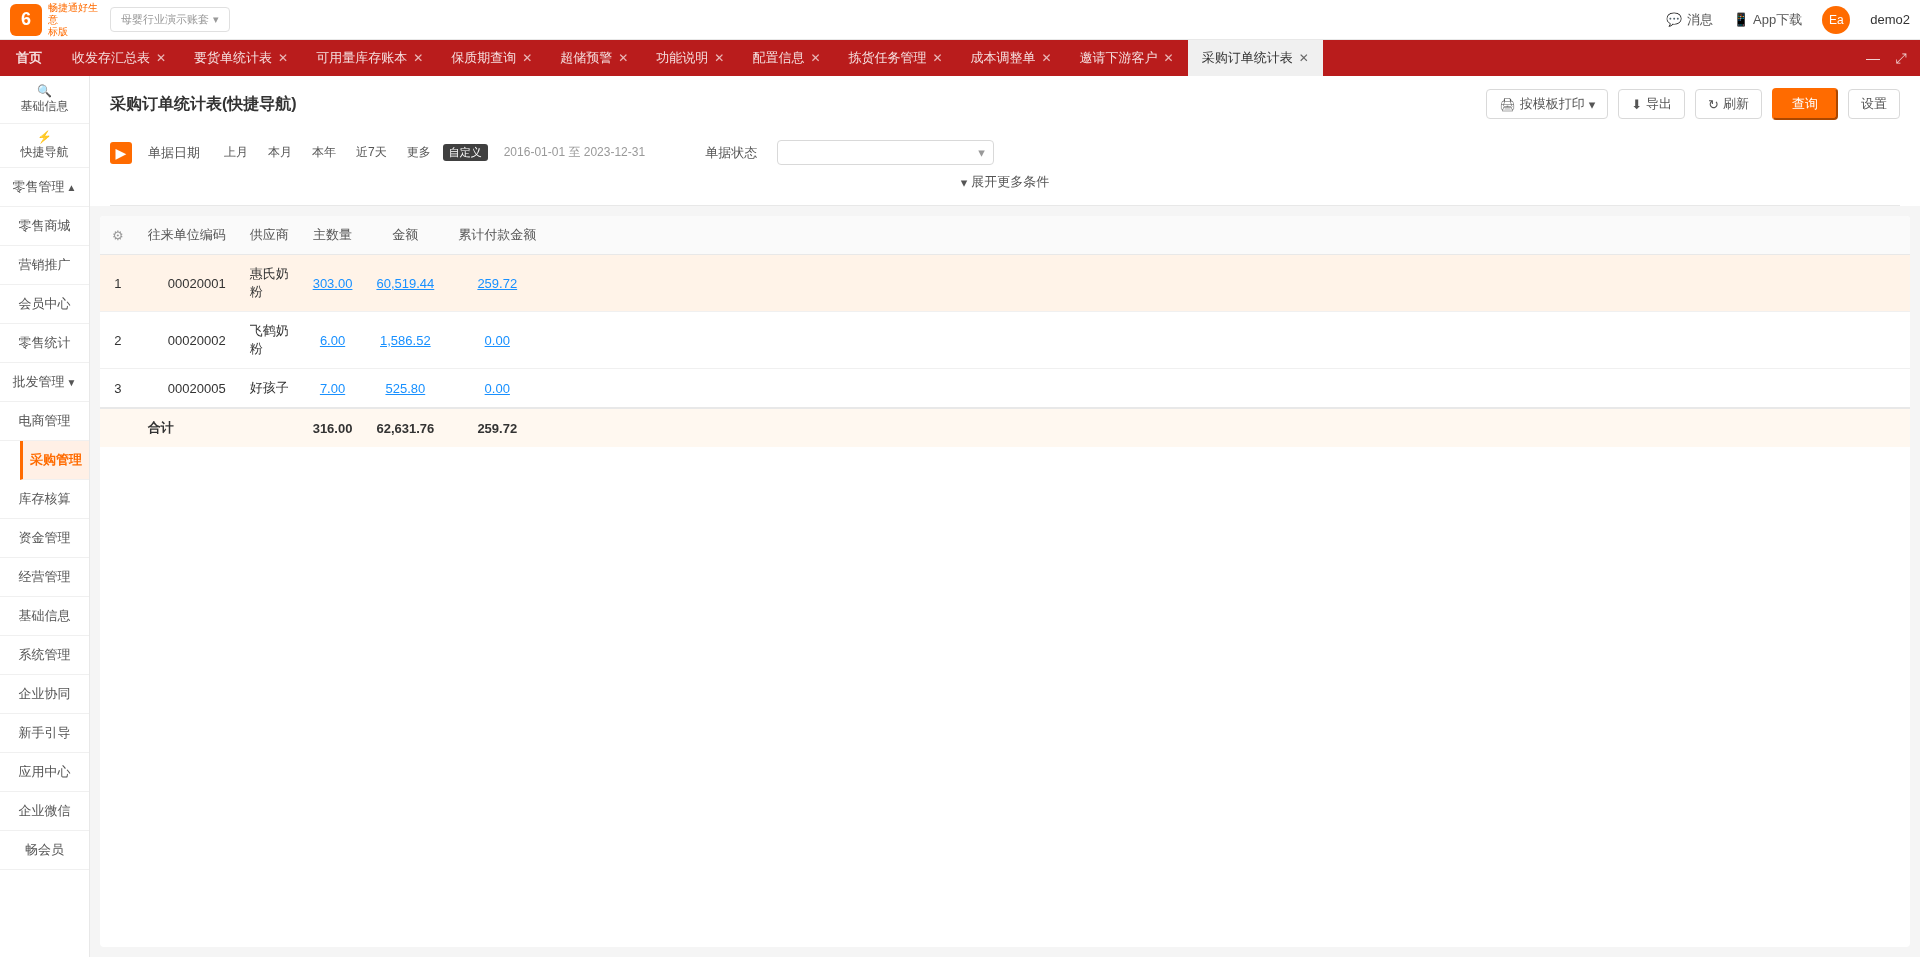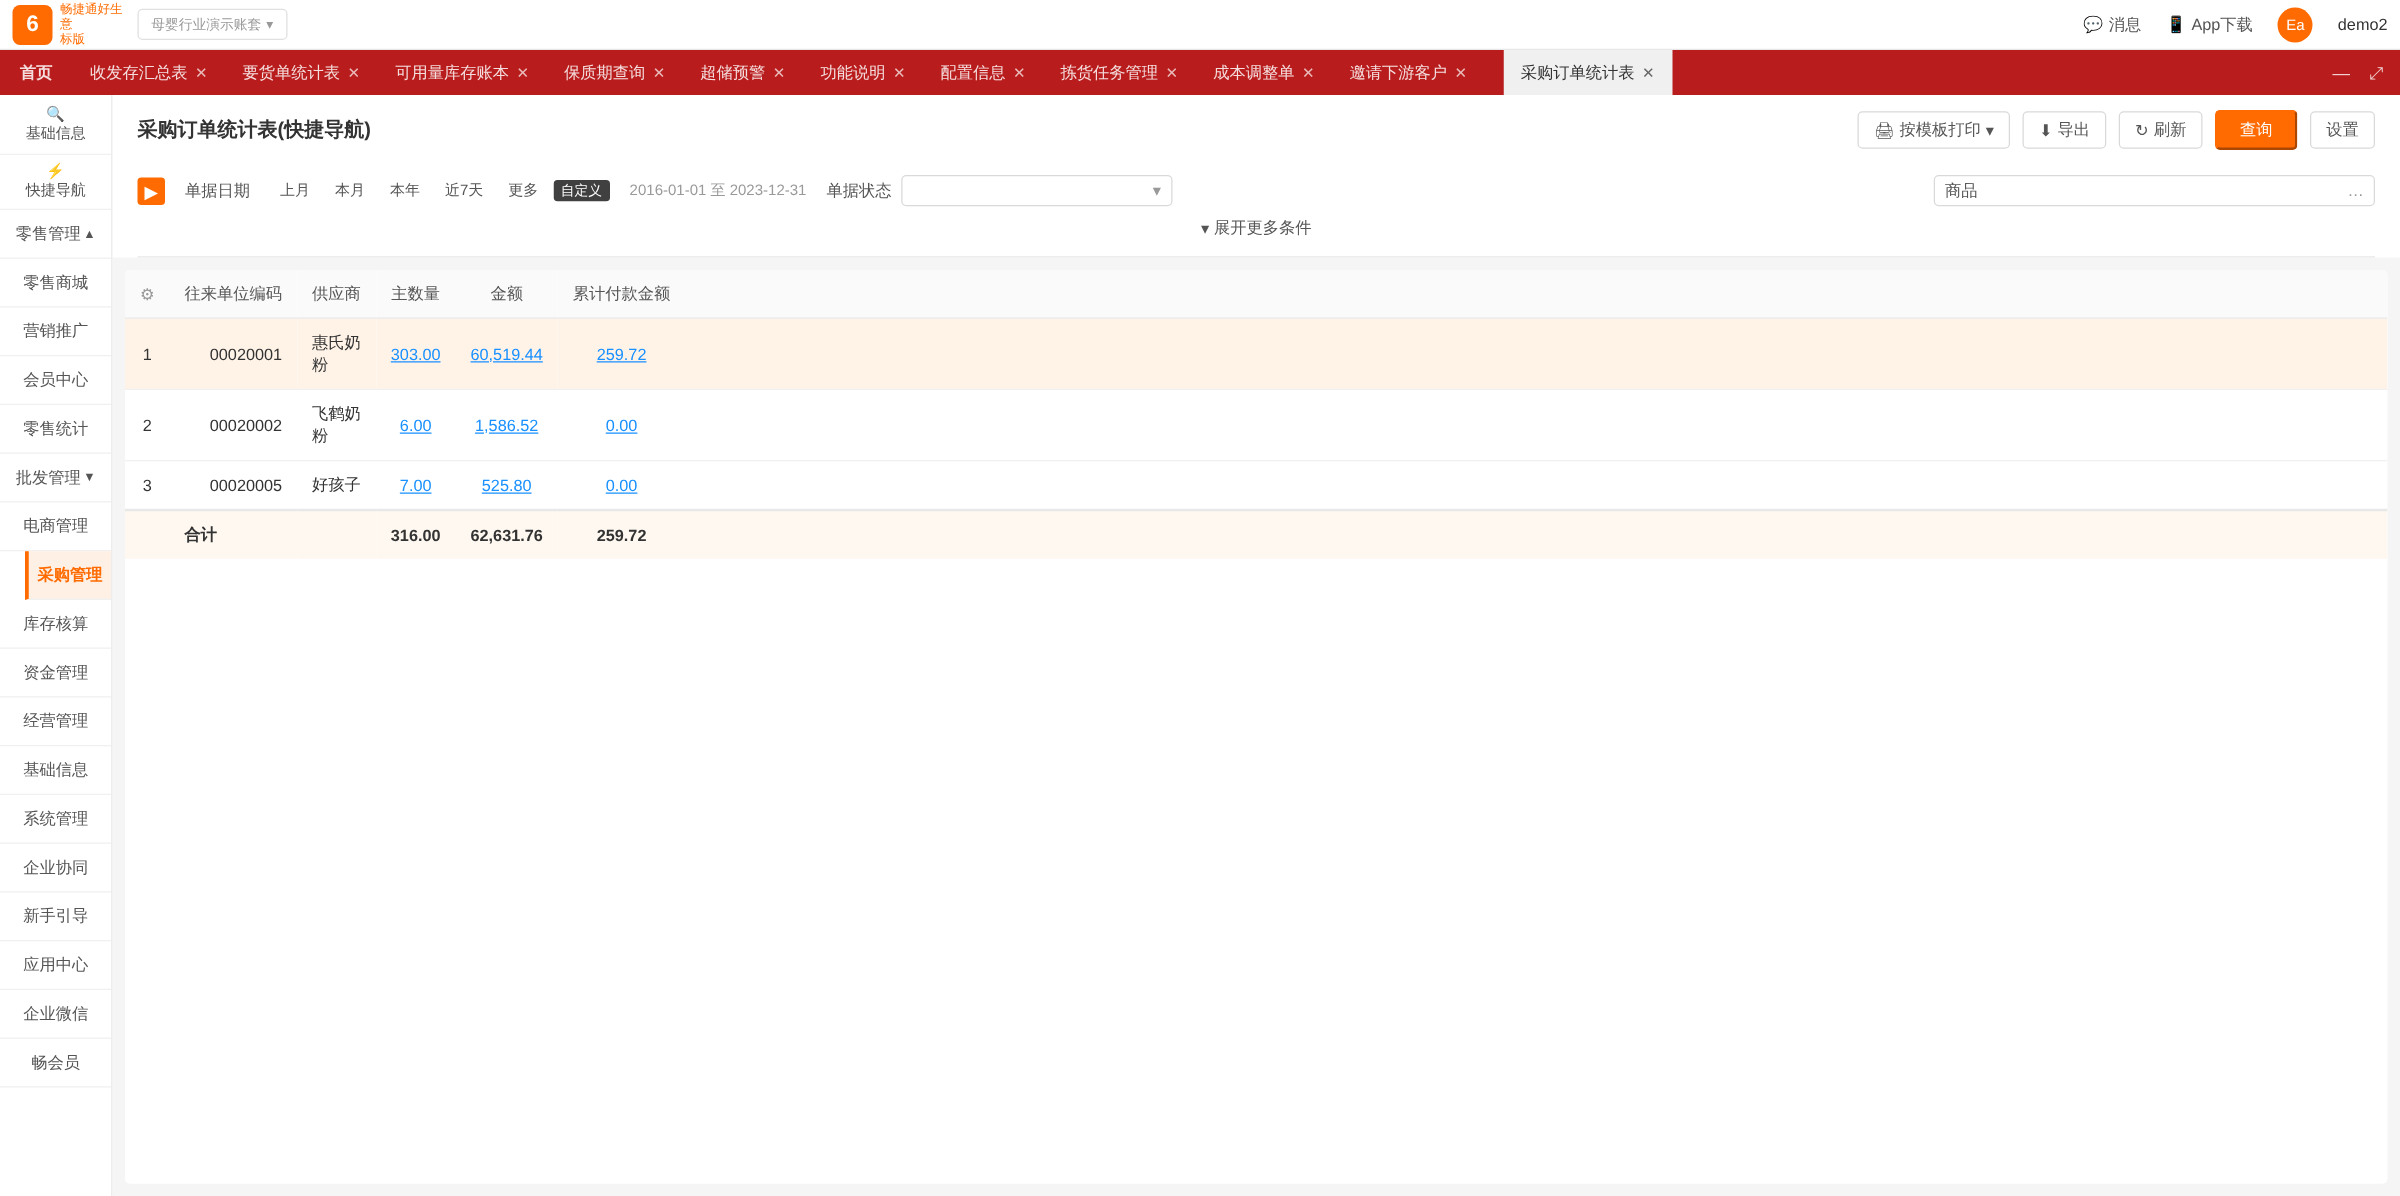--- a/index.html
+++ b/index.html
@@ -14,21 +14,21 @@
     .store-selector span { font-size: 11px; color: #999; }
     .top-right { margin-left: auto; display: flex; align-items: center; gap: 20px; }
     .top-btn { display: flex; align-items: center; gap: 4px; color: #555; font-size: 13px; cursor: pointer; }
     .avatar { width: 28px; height: 28px; border-radius: 50%; background: #ff6b00; display: flex; align-items: center; justify-content: center; color: #fff; font-size: 12px; }
     .username { font-size: 13px; color: #333; }
 
     
     .tab-bar { height: 36px; background: #b91c1c; display: flex; align-items: center; flex-shrink: 0; overflow-x: auto; overflow-y: hidden; }
     .tab-bar::-webkit-scrollbar { height: 0; }
     .tab-item { height: 36px; display: flex; align-items: center; padding: 0 14px; color: rgba(255,255,255,0.85); font-size: 13px; white-space: nowrap; cursor: pointer; position: relative; flex-shrink: 0; }
-    .tab-item.active { background: #f0f0f0; color: #333; margin-left: 15px; }
+    .tab-item.active { background: #f0f0f0; color: #333; }
     .tab-item.active .tab-close { color: #666; }
     .tab-close { margin-left: 6px; font-size: 12px; color: rgba(255,255,255,0.7); cursor: pointer; }
     .tab-home { padding: 0 16px; font-weight: bold; }
     .tab-win-btns { margin-left: auto; display: flex; align-items: center; gap: 2px; padding-right: 6px; flex-shrink: 0; }
     .tab-win-btn { width: 26px; height: 26px; display: flex; align-items: center; justify-content: center; color: rgba(255,255,255,0.8); cursor: pointer; border-radius: 3px; font-size: 14px; }
 
     
     .main-layout { display: flex; flex: 1; overflow: hidden; }
 
     
@@ -55,21 +55,21 @@
 
     
     .filter-bar { background: #fff; padding: 10px 20px; border-bottom: 1px solid #e8e8e8; flex-shrink: 0; }
     .filter-row { display: flex; align-items: center; gap: 16px; flex-wrap: nowrap; }
     .filter-toggle { width: 22px; height: 22px; background: #ff6b00; color: #fff; border-radius: 3px; display: flex; align-items: center; justify-content: center; cursor: pointer; font-size: 14px; flex-shrink: 0; }
     .filter-label { color: #555; font-size: 13px; white-space: nowrap; }
     .date-quick-btns { display: flex; gap: 4px; align-items: center; }
     .date-quick-btn { padding: 2px 8px; font-size: 12px; color: #555; cursor: pointer; border-radius: 3px; }
     .date-custom-badge { background: #404040; color: #fff; font-size: 11px; padding: 1px 6px; border-radius: 3px; }
     .date-range { font-size: 12px; color: #999; text-align: center; }
-    .filter-section { display: flex; align-items: center; gap: 8px; }
+    .filter-section { display: flex; align-items: center; gap: 20px; margin-left: 44px; }
     .filter-input-wrap { display: flex; align-items: center; border: 1px solid #d9d9d9; border-radius: 4px; background: #fff; }
     .filter-input { border: none; outline: none; padding: 4px 8px; font-size: 13px; color: #333; min-width: 200px; background: transparent; }
     .filter-dropdown-arrow { padding: 0 8px; color: #999; cursor: pointer; }
     .filter-more-wrap { display: flex; justify-content: center; padding: 8px 0 4px; }
     .filter-more-btn { color: #555; font-size: 13px; cursor: pointer; display: flex; align-items: center; gap: 4px; }
     .filter-goods-wrap { display: flex; align-items: center; border: 1px solid #d9d9d9; border-radius: 4px; background: #fff; margin-left: auto; }
     .filter-goods-input { border: none; outline: none; padding: 4px 8px; font-size: 13px; color: #333; min-width: 280px; background: transparent; }
     .filter-more-icon { padding: 0 8px; color: #999; cursor: pointer; }
 
     
@@ -289,25 +289,20 @@
           <div style="display:flex;flex-direction:column;gap:2px;">
             <span class="date-range">2016-01-01 至 2023-12-31</span>
           </div>
           <div class="filter-section">
             <span class="filter-label">单据状态</span>
             <div class="filter-input-wrap">
               <input class="filter-input" type="text" placeholder="" style="min-width: 180px;">
               <span class="filter-dropdown-arrow">▾</span>
             </div>
           </div>
-          <div class="filter-goods-wrap">
-            <span class="filter-label" style="padding:0 8px;white-space:nowrap;">商品</span>
-            <input class="filter-goods-input" type="text" placeholder="" style="">
-            <span class="filter-more-icon">…</span>
-          </div>
         </div>
         <div class="filter-more-wrap">
           <span class="filter-more-btn">
             <span>▾</span>
             <span>展开更多条件</span>
           </span>
         </div>
       </div>
     </div>
 

